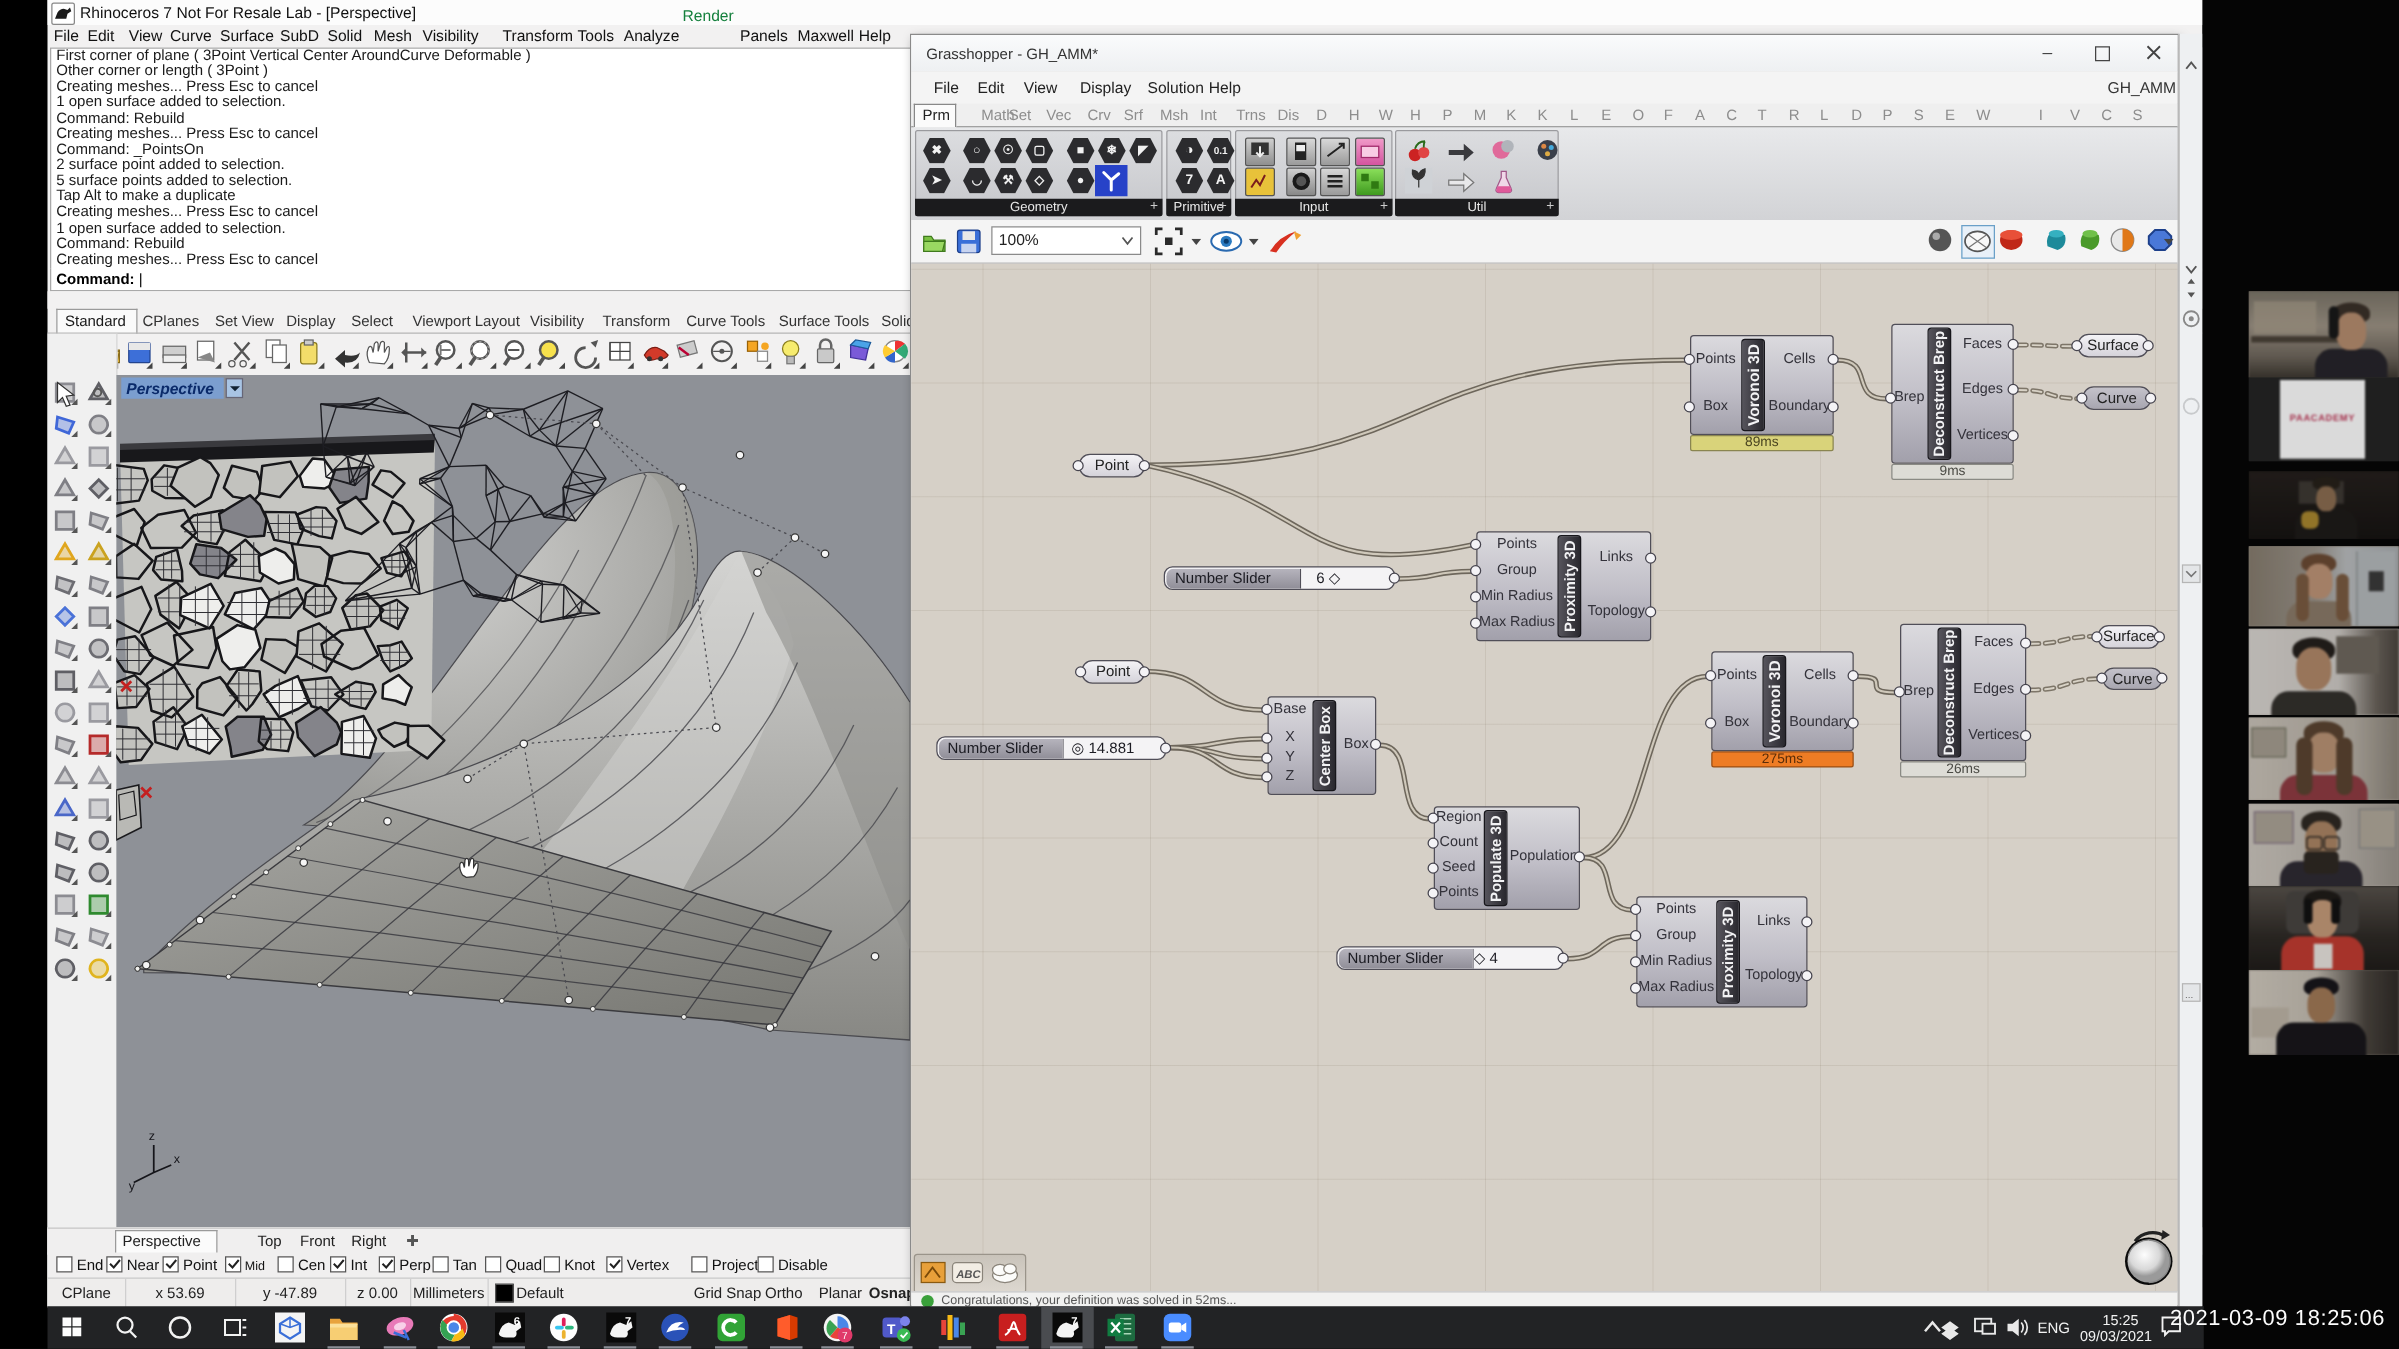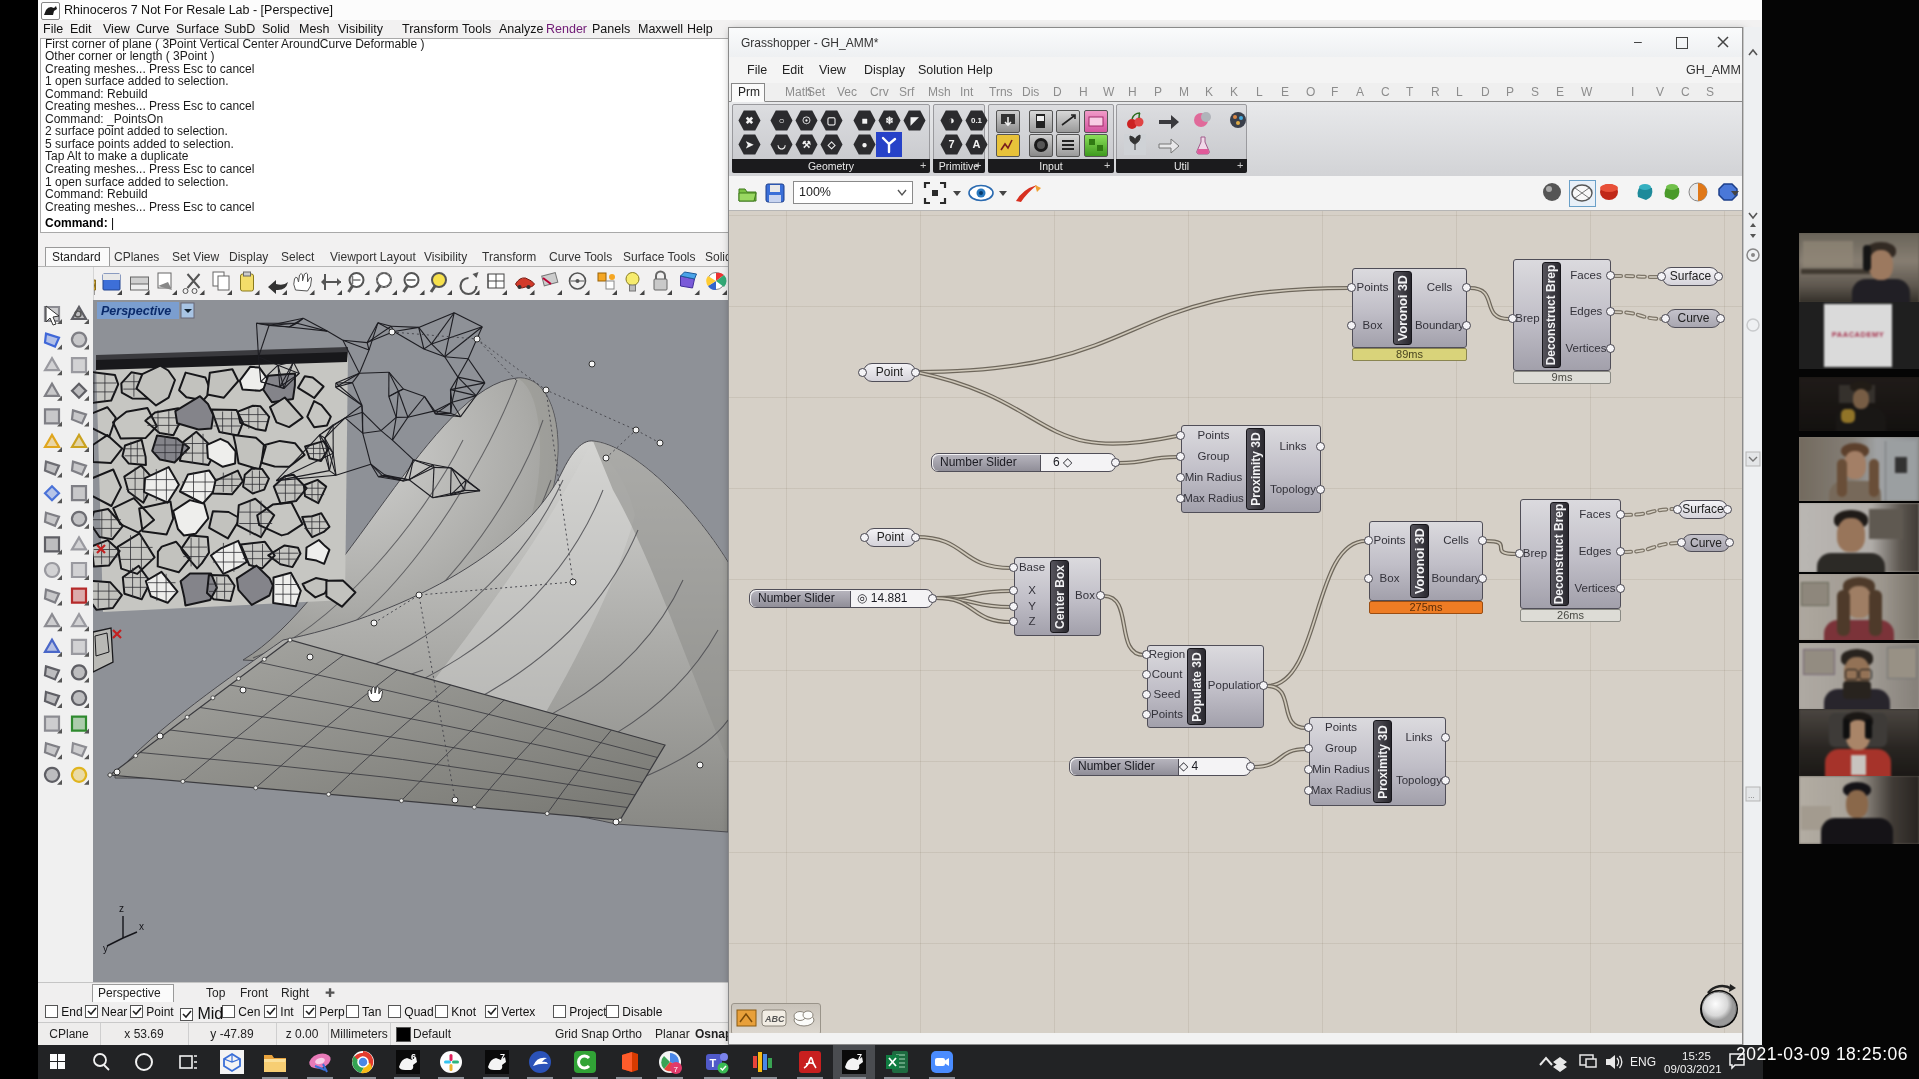--- a/index.html
+++ b/index.html
@@ -19,21 +19,21 @@
       <div class="tx" style="left:65px;top:22px;font-size:12.5px;color:#111;">View</div>
       <div class="tx" style="left:98px;top:22px;font-size:12.5px;color:#111;">Curve</div>
       <div class="tx" style="left:138px;top:22px;font-size:12.5px;color:#111;">Surface</div>
       <div class="tx" style="left:186px;top:22px;font-size:12.5px;color:#111;">SubD</div>
       <div class="tx" style="left:224px;top:22px;font-size:12.5px;color:#111;">Solid</div>
       <div class="tx" style="left:261px;top:22px;font-size:12.5px;color:#111;">Mesh</div>
       <div class="tx" style="left:300px;top:22px;font-size:12.5px;color:#111;">Visibility</div>
       <div class="tx" style="left:364px;top:22px;font-size:12.5px;color:#111;">Transform</div>
       <div class="tx" style="left:424px;top:22px;font-size:12.5px;color:#111;">Tools</div>
       <div class="tx" style="left:461px;top:22px;font-size:12.5px;color:#111;">Analyze</div>
-      <div class="tx" style="left:508px;top:22px;font-size:12.5px;color:#701a75;">Render</div>
+      <div class="tx" style="left:508px;top:6px;font-size:12.5px;color:#15803d;">Render</div>
       <div class="tx" style="left:554px;top:22px;font-size:12.5px;color:#111;">Panels</div>
       <div class="tx" style="left:600px;top:22px;font-size:12.5px;color:#111;">Maxwell</div>
       <div class="tx" style="left:649px;top:22px;font-size:12.5px;color:#111;">Help</div>
       <div class="abs" style="left:2px;top:38px;width:1720px;height:177px;background:#fff;border:1px solid #a9a9a9;overflow:hidden;">
         <div class="tx" style="left:4px;top:-2px;font-size:12px;color:#1a1a1a;">First corner of plane ( 3Point  Vertical  Center  AroundCurve  Deformable )</div>
         <div class="tx" style="left:4px;top:10px;font-size:12px;color:#1a1a1a;">Other corner or length ( 3Point )</div>
         <div class="tx" style="left:4px;top:23px;font-size:12px;color:#1a1a1a;">Creating meshes... Press Esc to cancel</div>
         <div class="tx" style="left:4px;top:35px;font-size:12px;color:#1a1a1a;">1 open surface added to selection.</div>
         <div class="tx" style="left:4px;top:48px;font-size:12px;color:#1a1a1a;">Command: Rebuild</div>
         <div class="tx" style="left:4px;top:60px;font-size:12px;color:#1a1a1a;">Creating meshes... Press Esc to cancel</div>
@@ -800,21 +800,21 @@
         <div class="tx" style="left:287px;top:3px;font-size:12px;color:#555;">✚</div>
       </div>
       <div class="abs" style="left:0;top:1002px;width:1724px;height:20px;background:#f0efef;">
         <div class="tx" style="left:7px;top:3px;font-size:12px;color:#111;"><span style="display:inline-block;width:11px;height:11px;border:1px solid #555;background:#fff;position:relative;vertical-align:-2px;"></span> End</div>
         <div class="tx" style="left:47px;top:3px;font-size:12px;color:#111;"><span style="display:inline-block;width:11px;height:11px;border:1px solid #555;background:#fff;position:relative;vertical-align:-2px;"><svg width="11" height="11" style="position:absolute;left:0;top:0">
               <path d="M2 5 l3 3 l5 -6" stroke="#222" stroke-width="1.6" fill="none"></path>
             </svg></span> Near</div>
         <div class="tx" style="left:92px;top:3px;font-size:12px;color:#111;"><span style="display:inline-block;width:11px;height:11px;border:1px solid #555;background:#fff;position:relative;vertical-align:-2px;"><svg width="11" height="11" style="position:absolute;left:0;top:0">
               <path d="M2 5 l3 3 l5 -6" stroke="#222" stroke-width="1.6" fill="none"></path>
             </svg></span> Point</div>
-        <div class="tx" style="left:142px;top:3px;font-size:16px;color:#111;"><span style="display:inline-block;width:11px;height:11px;border:1px solid #555;background:#fff;position:relative;vertical-align:-2px;"><svg width="11" height="11" style="position:absolute;left:0;top:0">
+        <div class="tx" style="left:142px;top:3px;font-size:10px;color:#111;"><span style="display:inline-block;width:11px;height:11px;border:1px solid #555;background:#fff;position:relative;vertical-align:-2px;"><svg width="11" height="11" style="position:absolute;left:0;top:0">
               <path d="M2 5 l3 3 l5 -6" stroke="#222" stroke-width="1.6" fill="none"></path>
             </svg></span> Mid</div>
         <div class="tx" style="left:184px;top:3px;font-size:12px;color:#111;"><span style="display:inline-block;width:11px;height:11px;border:1px solid #555;background:#fff;position:relative;vertical-align:-2px;"></span> Cen</div>
         <div class="tx" style="left:226px;top:3px;font-size:12px;color:#111;"><span style="display:inline-block;width:11px;height:11px;border:1px solid #555;background:#fff;position:relative;vertical-align:-2px;"><svg width="11" height="11" style="position:absolute;left:0;top:0">
               <path d="M2 5 l3 3 l5 -6" stroke="#222" stroke-width="1.6" fill="none"></path>
             </svg></span> Int</div>
         <div class="tx" style="left:265px;top:3px;font-size:12px;color:#111;"><span style="display:inline-block;width:11px;height:11px;border:1px solid #555;background:#fff;position:relative;vertical-align:-2px;"><svg width="11" height="11" style="position:absolute;left:0;top:0">
               <path d="M2 5 l3 3 l5 -6" stroke="#222" stroke-width="1.6" fill="none"></path>
             </svg></span> Perp</div>
         <div class="tx" style="left:308px;top:3px;font-size:12px;color:#111;"><span style="display:inline-block;width:11px;height:11px;border:1px solid #555;background:#fff;position:relative;vertical-align:-2px;"></span> Tan</div>
@@ -1303,20 +1303,24 @@
               <radialGradient id="cbg" cx="0.4" cy="0.35">
                 <stop offset="0" stop-color="#fdfdfd"></stop>
                 <stop offset="0.7" stop-color="#d8d8d8"></stop>
                 <stop offset="1" stop-color="#9a9a9a"></stop>
               </radialGradient>
             </defs>
             <path d="M25 11 A 17 17 0 0 1 25 45" stroke="#888" fill="none"></path>
             <path d="M8 28 A 17 17 0 0 1 42 28" stroke="#888" fill="none" transform="rotate(15 25 28)"></path>
           </svg></div>
       </div>
+      <div class="abs" style="left:0;top:1005px;width:1013px;height:13px;background:#f1f1f0;border-top:1px solid #c5c5c5;box-sizing:border-box;">
+        <div class="abs" style="left:8px;top:2px;width:10px;height:10px;border-radius:50%;background:#3aa03a;"></div>
+        <div class="tx" style="left:24px;top:1px;font-size:10px;color:#555;">Congratulations, your definition was solved in 52ms...</div>
+      </div>
     </div>
     <div class="abs" style="left:1743px;top:27px;width:19px;height:1018px;background:#eef0f2;border-left:1px solid #c5c5c5;box-sizing:border-box;"><svg width="19" height="1018">
         <path d="M5 28 l4 -5 l4 5" stroke="#555" stroke-width="1.6" fill="none"></path>
         <path d="M5 186 l4 5 l4 -5" stroke="#555" stroke-width="1.6" fill="none"></path>
         <path d="M6 200 l3 -4 l3 4 z M6 207 l3 4 l3 -4 z" fill="#555"></path>
         <circle cx="9" cy="228" r="6" fill="none" stroke="#888" stroke-width="1.5"></circle>
         <circle cx="9" cy="228" r="2" fill="#888"></circle>
         <circle cx="9" cy="298" r="6" fill="none" stroke="#c8cacc" stroke-width="1.5"></circle>
         <rect x="2" y="425" width="14" height="14" fill="#e4e6e8" stroke="#b5b5b5"></rect>
         <path d="M5 430 l4 4 l4 -4" stroke="#777" stroke-width="1.4" fill="none"></path>

